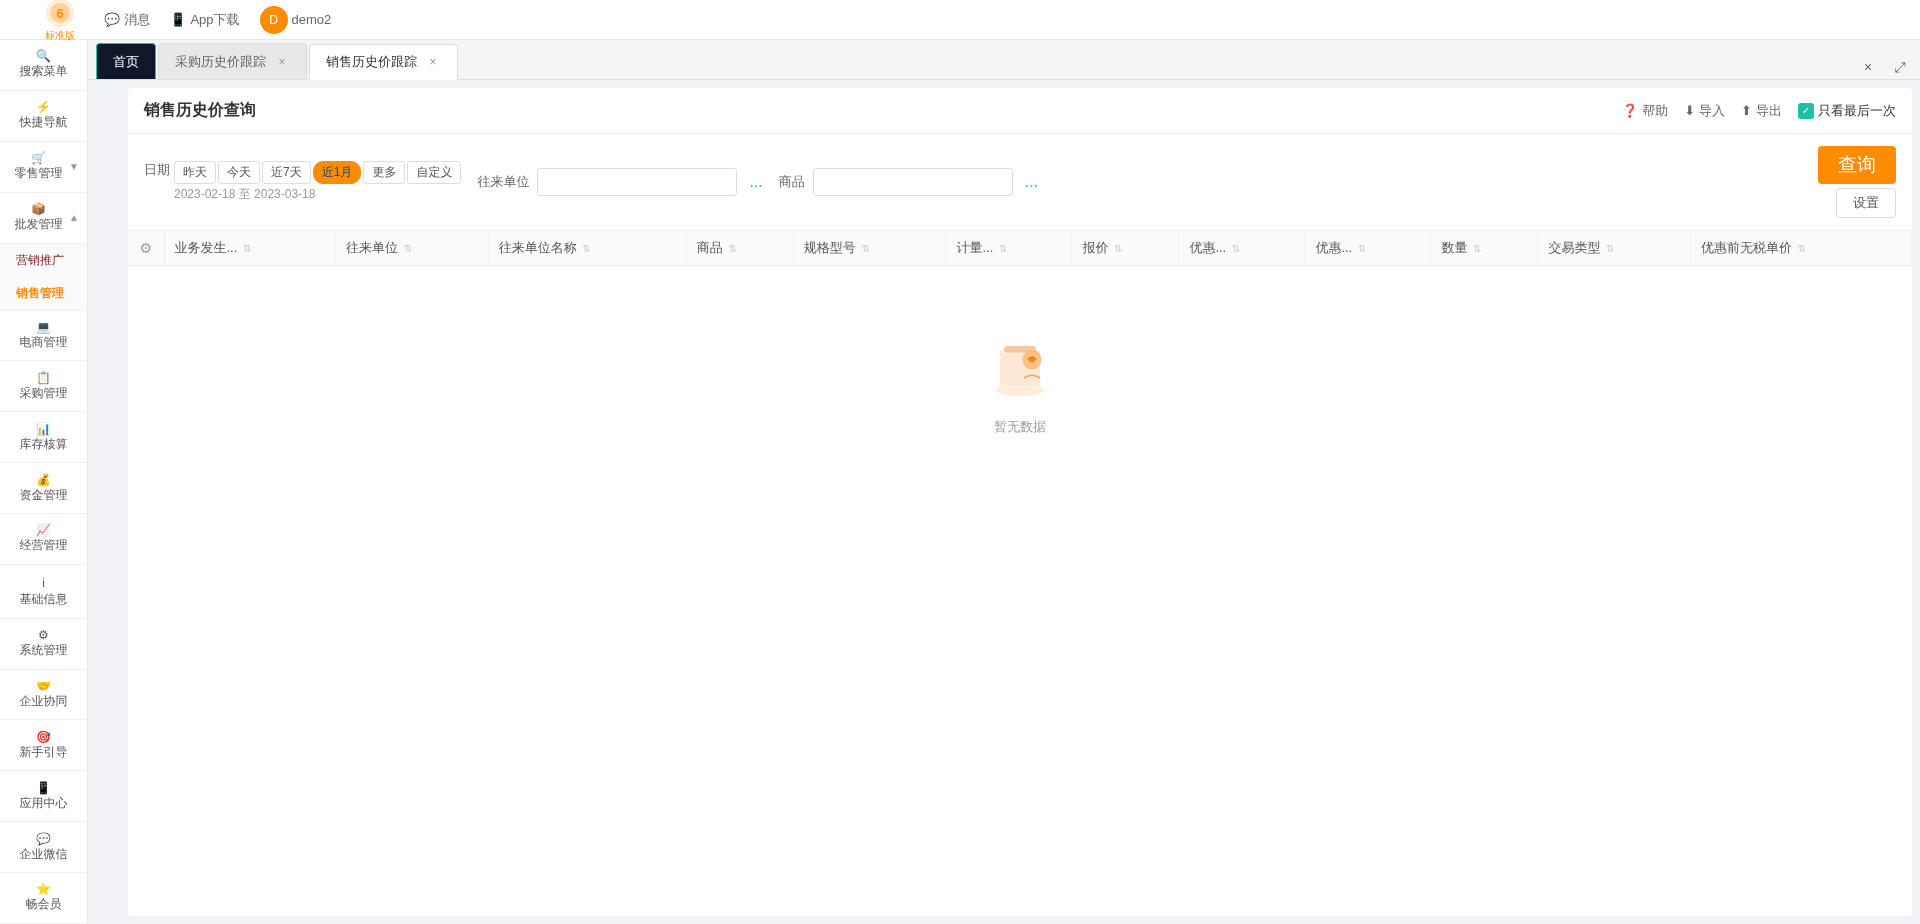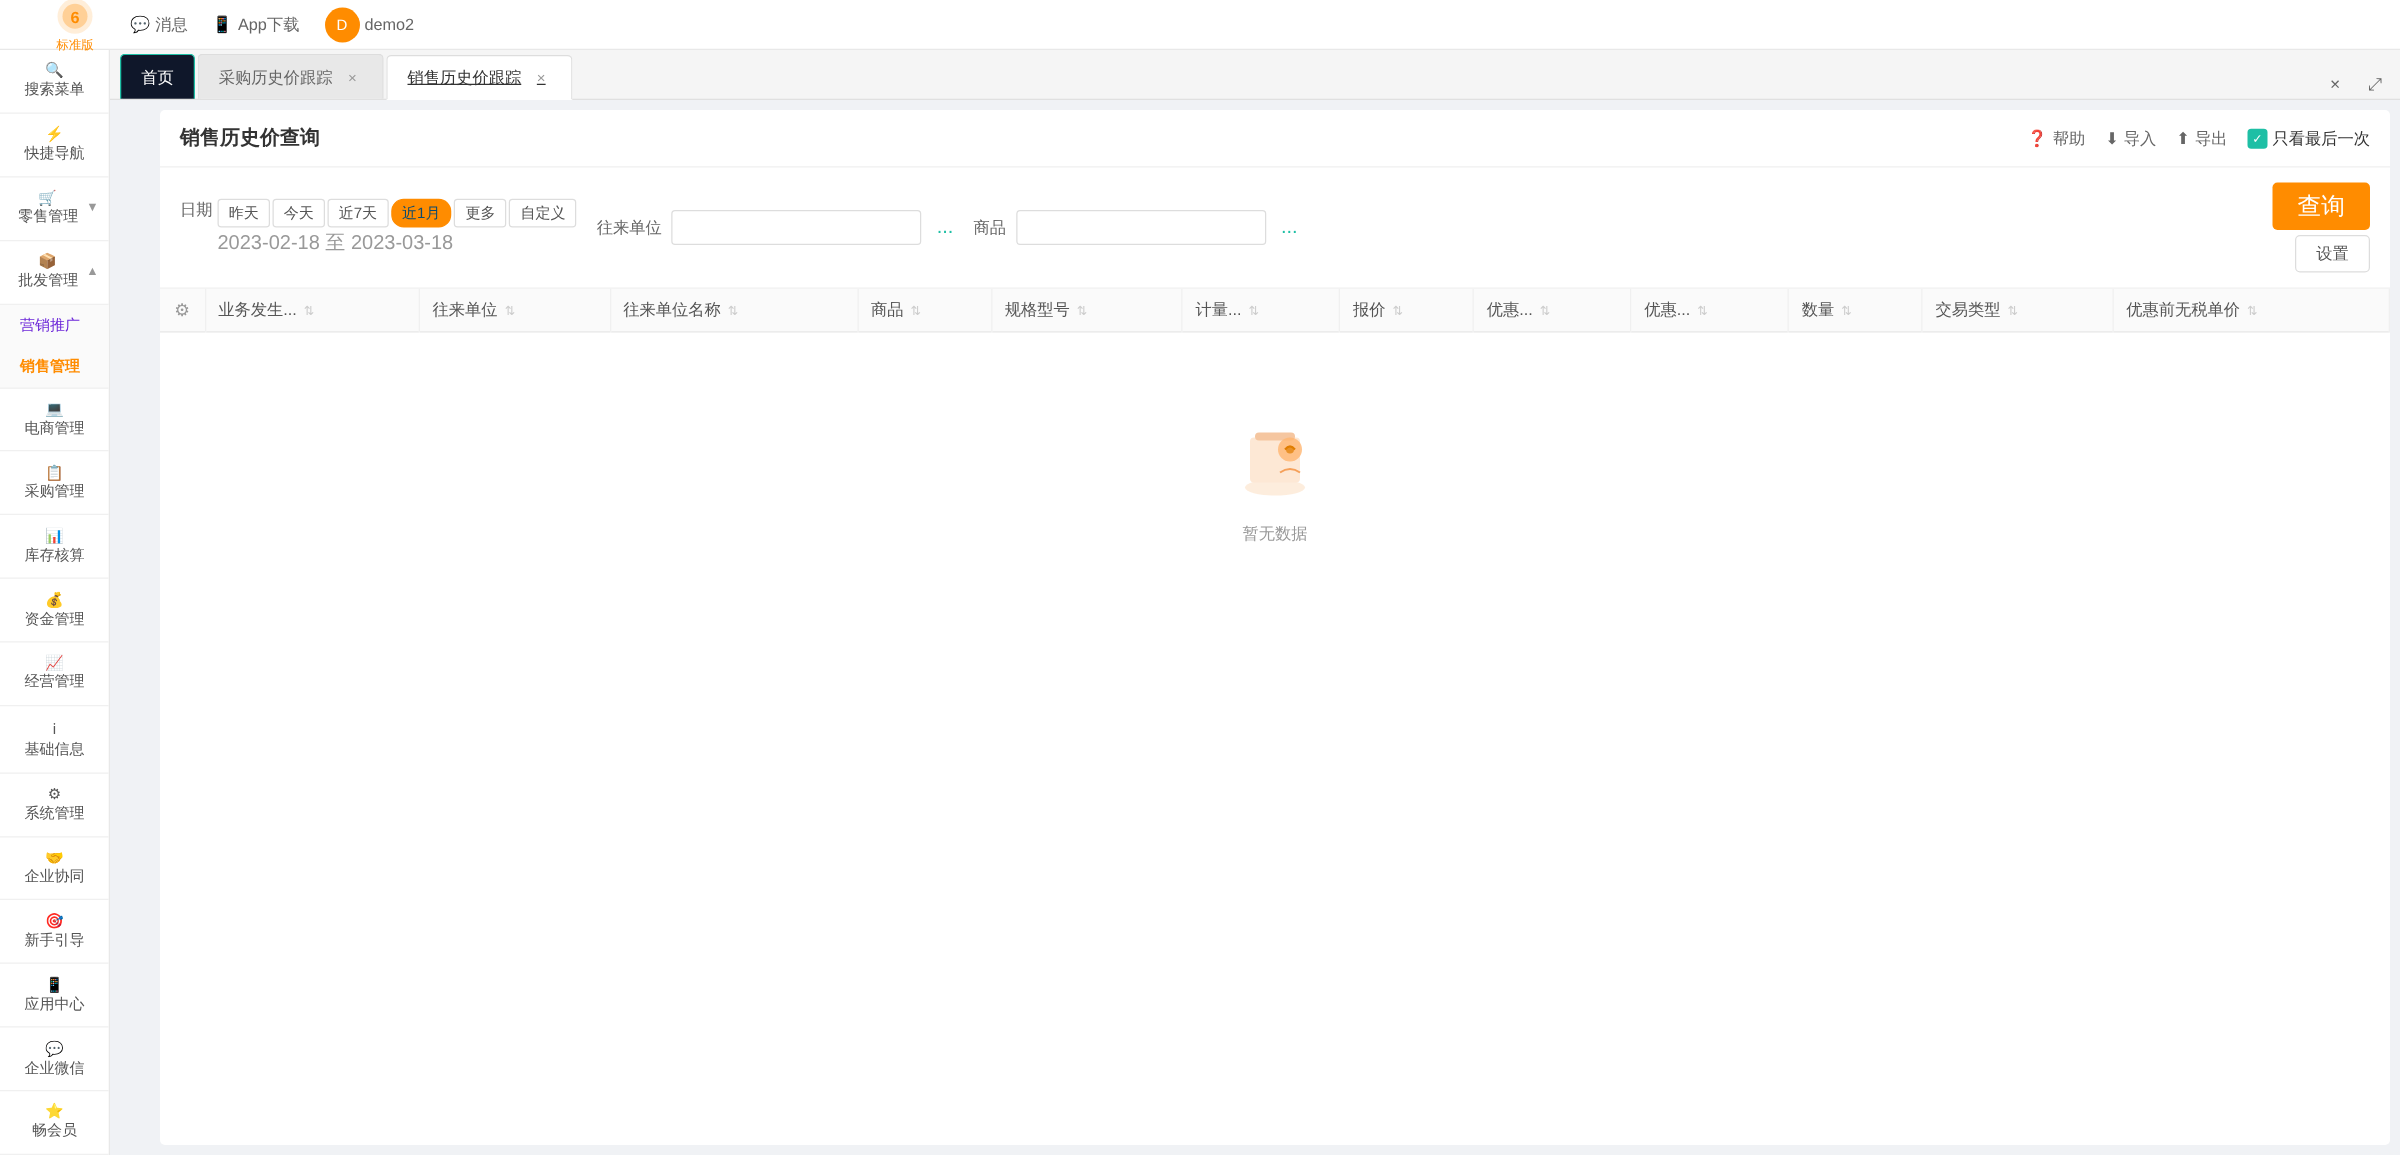--- a/index.html
+++ b/index.html
@@ -115,21 +115,21 @@
     }
 
     
     .sidebar-submenu {
       background: #fafafa;
       border-bottom: 1px solid #f0f0f0;
     }
     .sidebar-submenu-item {
       padding: 8px 8px 8px 16px;
       font-size: 12px;
-      color: #6d28d9;
+      color: #7f1d1d;
       cursor: pointer;
       white-space: nowrap;
       overflow: hidden;
       text-overflow: ellipsis;
     }
     .sidebar-submenu-item.active { color: #ff8c00; font-weight: bold; }
 
     
     .content-area {
       flex: 1;
@@ -162,21 +162,20 @@
       border: 1px solid #ddd;
       border-bottom: none;
     }
     .tab-item.active {
       background: #fff;
       color: #333;
       border-color: #ddd;
       border-bottom: 1px solid #fff;
       margin-bottom: -1px;
       z-index: 1;
-      text-decoration: underline;
     }
     .tab-item.home-tab {
       background: #0f172a;
       color: #fff;
       border-color: #1ebfa5;
     }
     .tab-close {
       font-size: 12px;
       color: #999;
       cursor: pointer;
@@ -301,21 +300,21 @@
       color: #555;
       background: #fff;
     }
     .date-btn.active {
       background: #ff8c00;
       color: #0c4a6e;
       border-color: #ff8c00;
       border-radius: 10px;
     }
     .date-range-text {
-      font-size: 16px;
+      font-size: 12px;
       color: #999;
       margin-top: 2px;
     }
     .filter-input {
       width: 200px;
       height: 28px;
       border: 1px solid #ddd;
       border-radius: 3px;
       padding: 0 8px;
       font-size: 13px;

